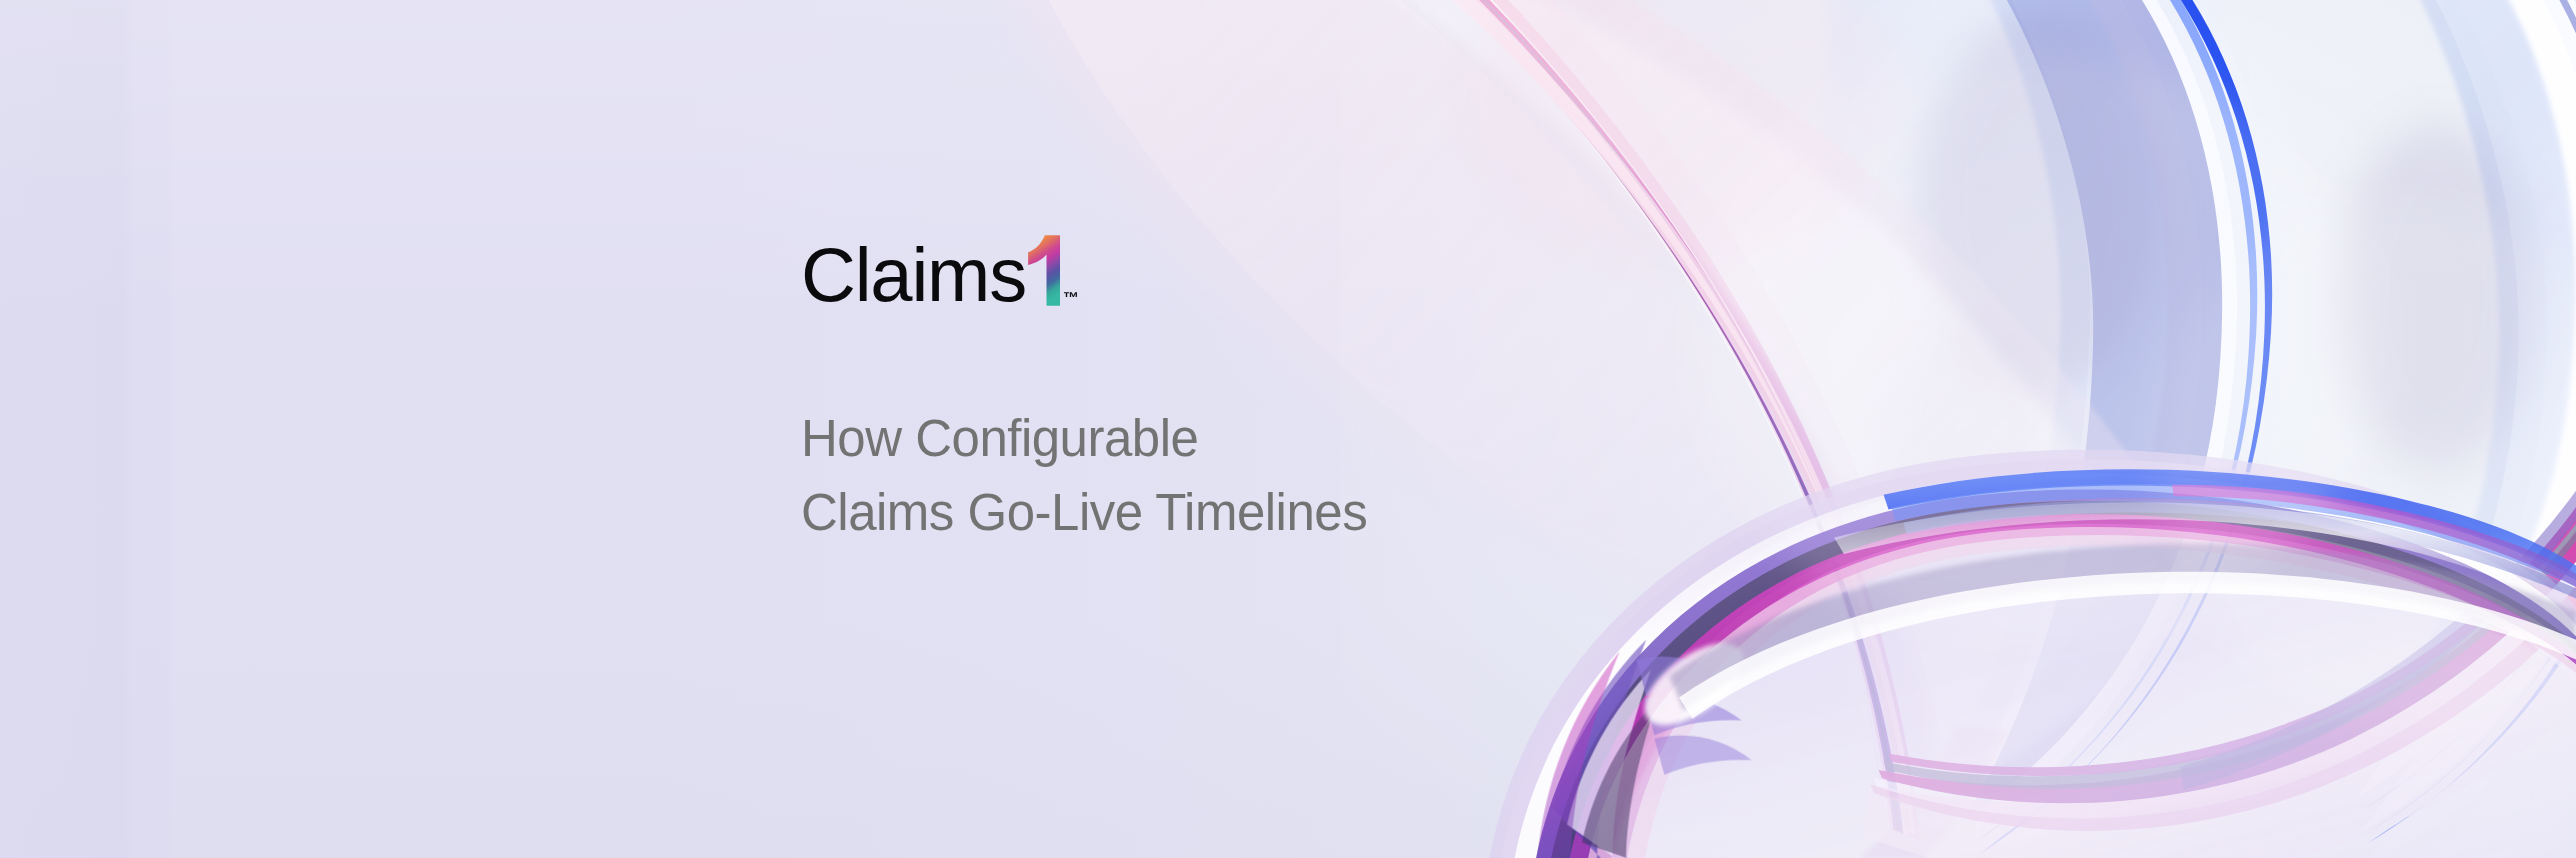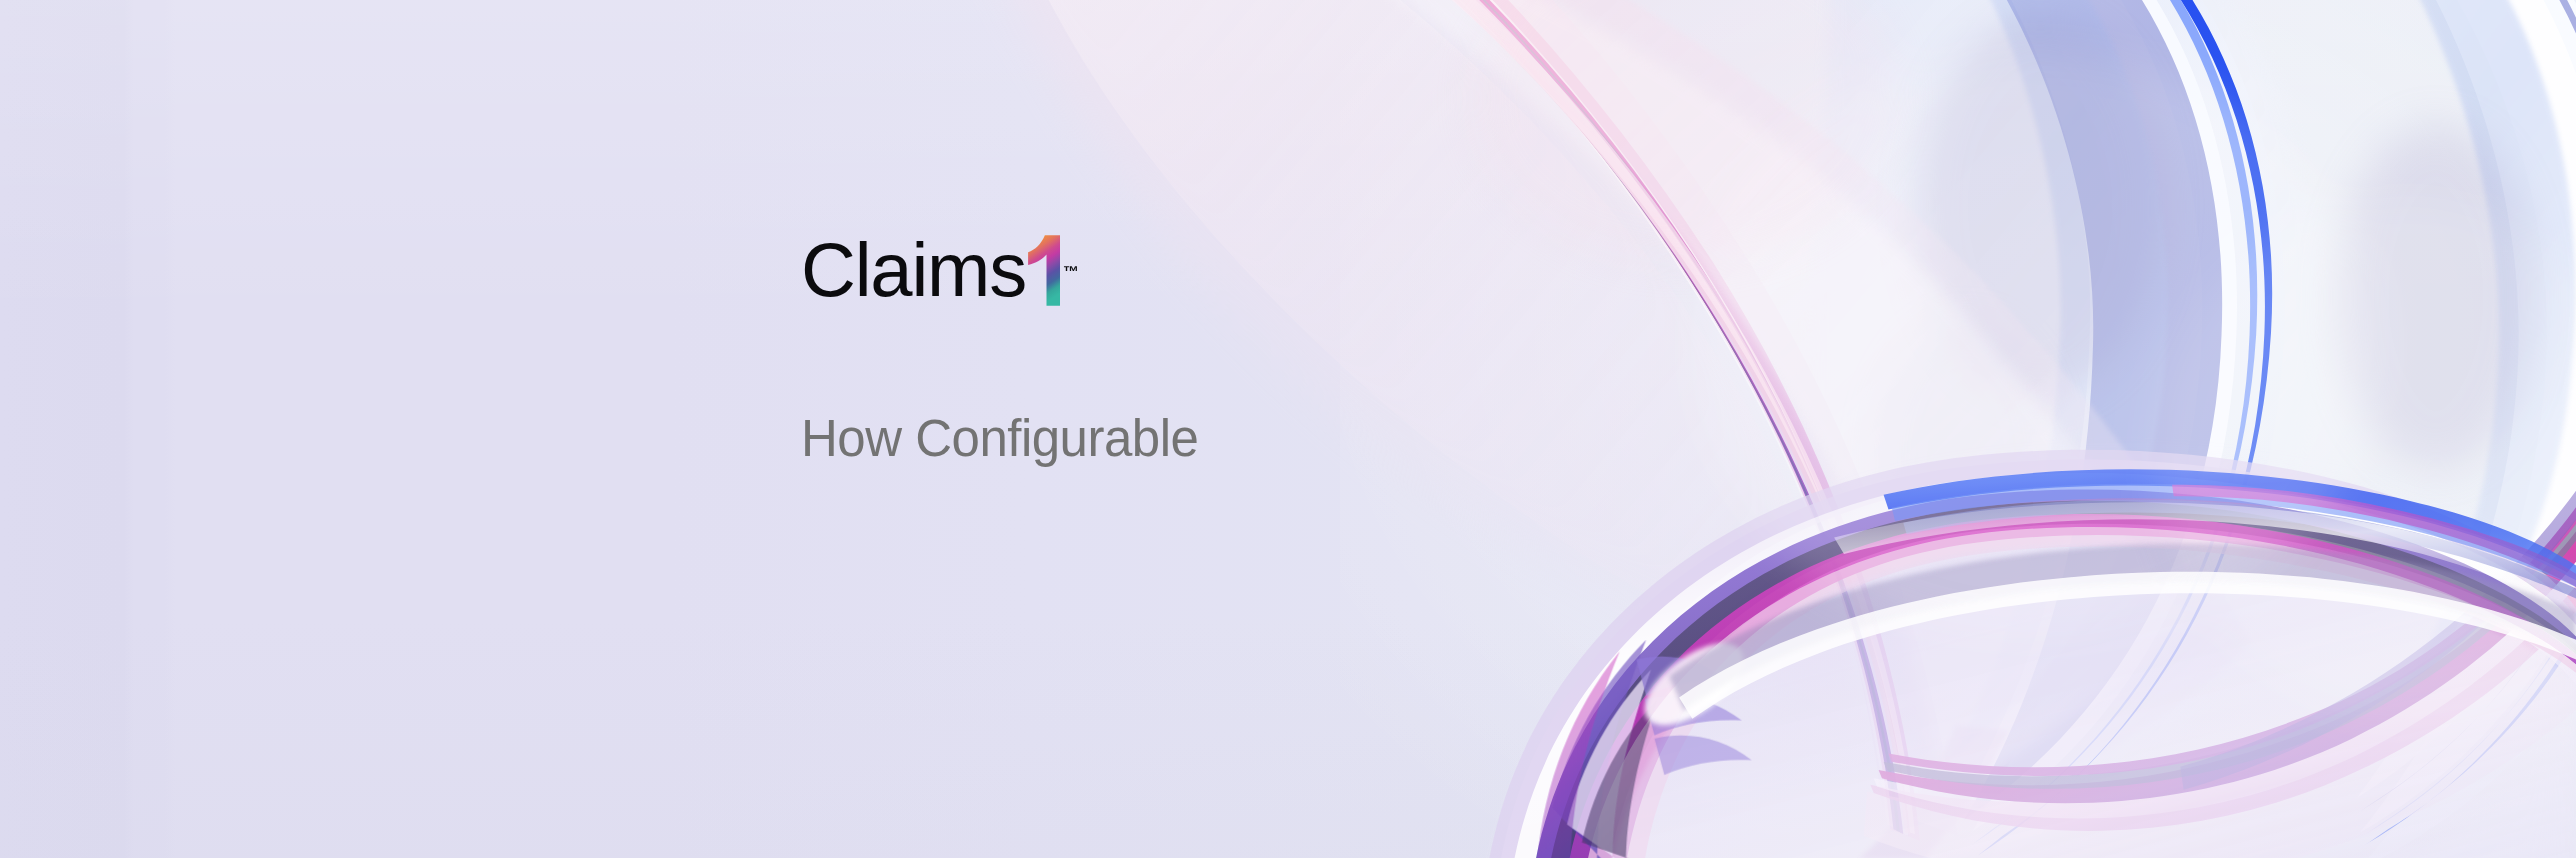--- a/index.html
+++ b/index.html
@@ -63,21 +63,21 @@
     left:801px; top:0;
     width:824px; height:100%;
     z-index:40;
   }
 
   
   .logo{
     position:absolute;
     left:0; top:235px;
     display:flex;
-    align-items:center;
+    align-items:flex-end;
   }
   .logo-word{
     font-size:76px;
     font-weight:400;
     letter-spacing:-1.2px;
     line-height:.82;
     color:#0b0b0e;
     font-family:"Liberation Sans", sans-serif;
   }
   .logo-one{
@@ -472,17 +472,18 @@
                    C22.5,29.5 14,34.2 5,36.2 L5,20.6
                    C13.5,18.2 21,10.6 25.5,0 Z" fill="url(#gOne)"></path>
         </svg>
       </span>
 
       <span class="logo-tm">™</span>
     </div>
 
     <h1 class="headline">
       <span class="ln">How Configurable</span>
+      <span class="ln">Claims Go-Live Timelines</span>
     </h1>
 
   </div>
 </div>
 
 
 </body></html>

